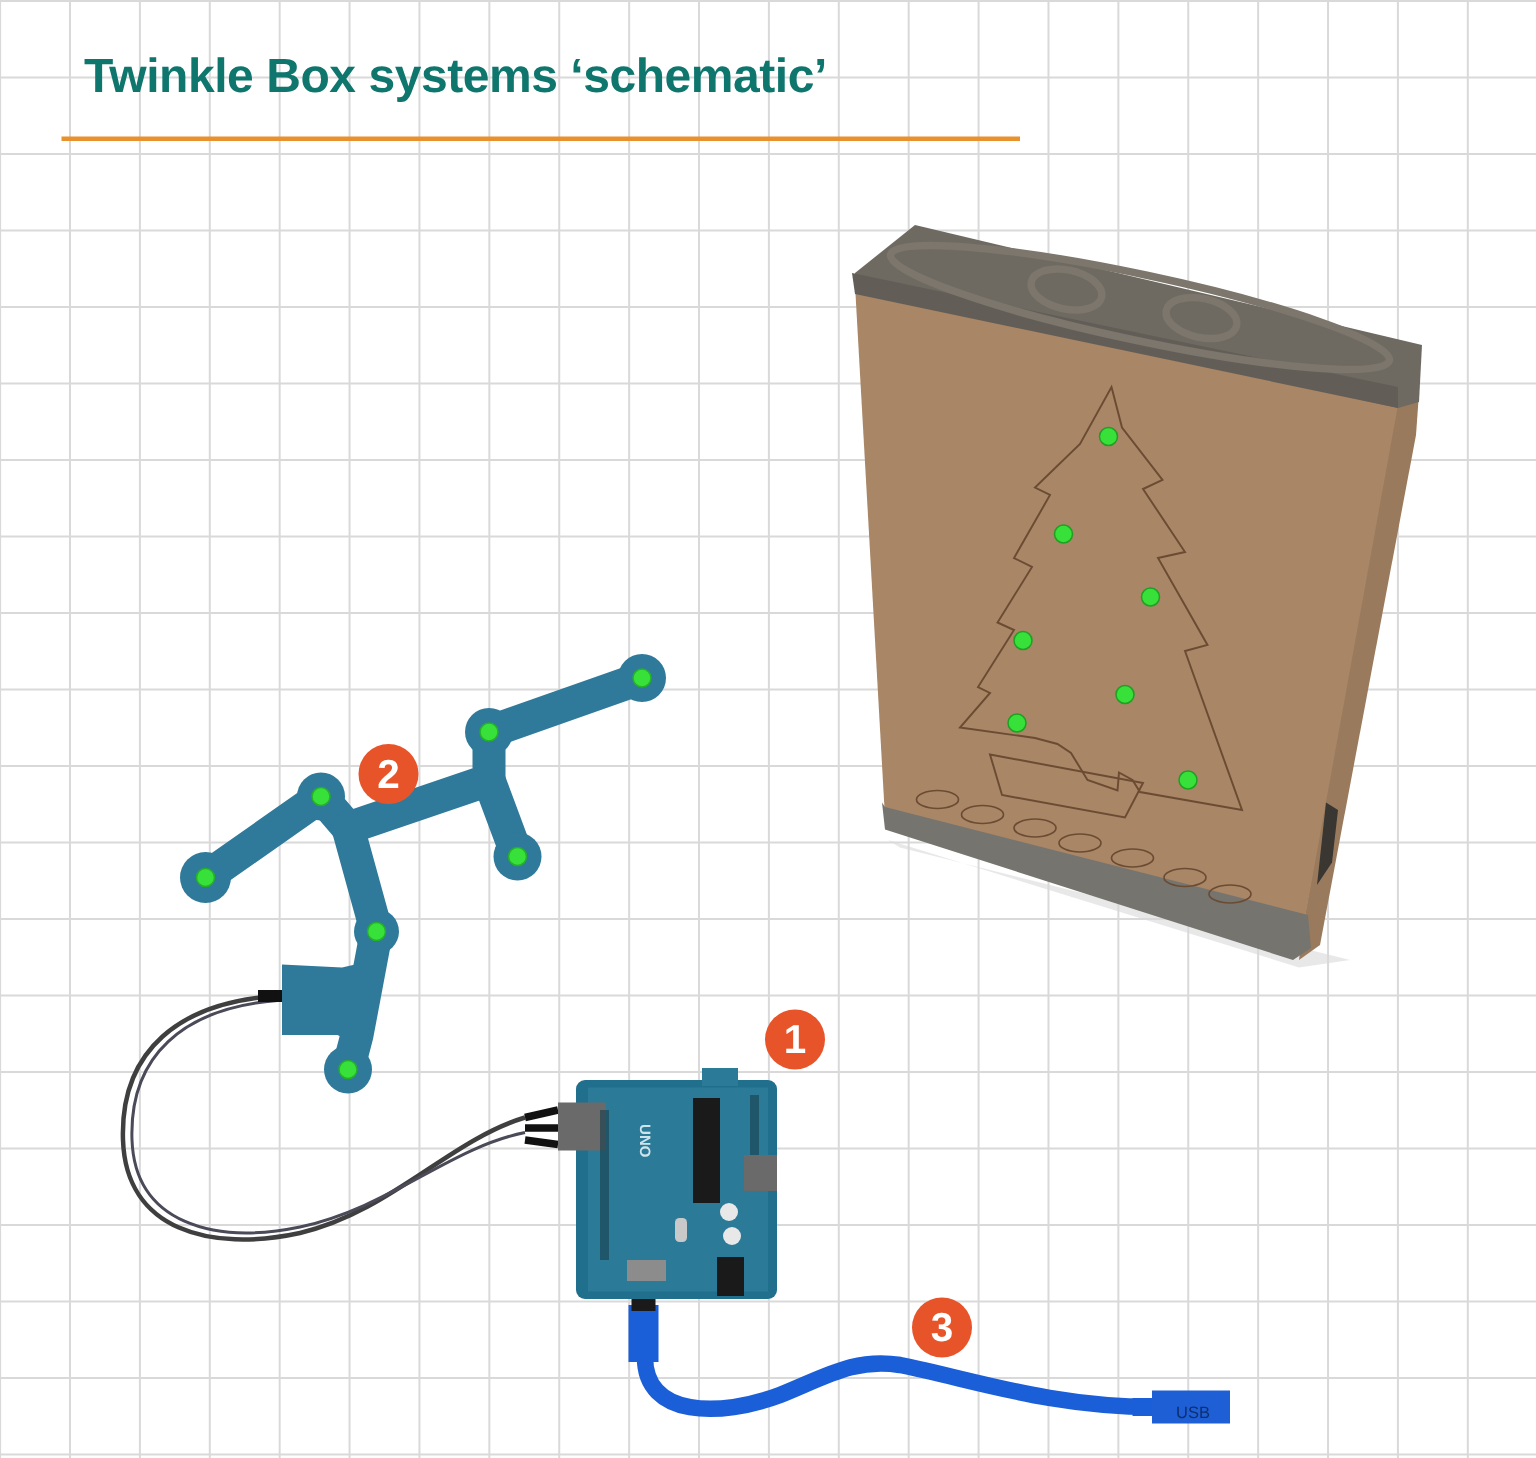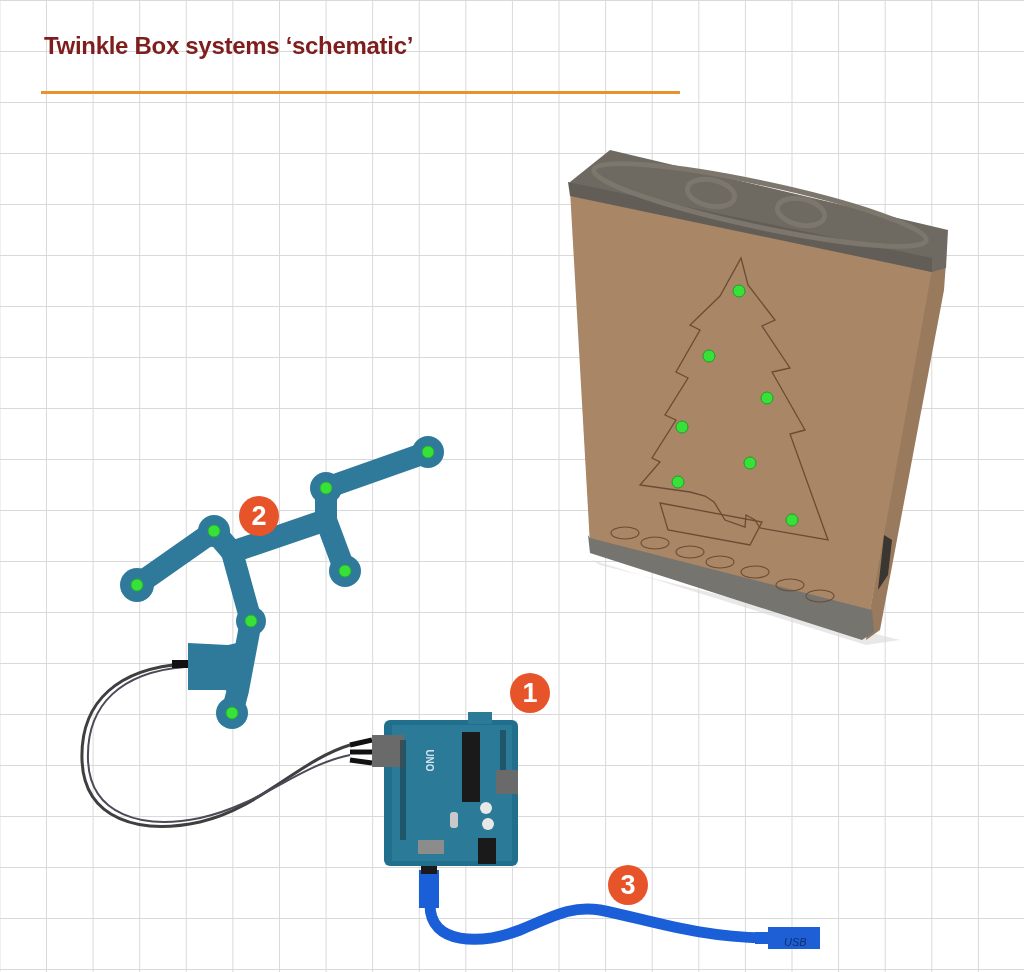--- a/index.html
+++ b/index.html
@@ -7,39 +7,38 @@
     width: 1024px; height: 972px; position: relative; overflow: hidden;
     background-color: #ffffff;
     background-image:
       linear-gradient(to right, #d9d9d9 1px, transparent 1px),
       linear-gradient(to bottom, #d9d9d9 1px, transparent 1px);
     background-size: 46.6px 51px;
     background-position: 46px 0px, 0px 51px;
     font-family: "Liberation Sans", sans-serif;
   }
   .title {
-    position: absolute; left: 44px; top: 32px;
-    font-size: 24px; font-weight: bold; color: #7f1d1d;
+    position: absolute; left: 56px; top: 32px;
+    font-size: 32px; font-weight: bold; color: #0f766e;
     letter-spacing: -0.3px; white-space: nowrap;
   }
   .title-rule {
     position: absolute; left: 41px; top: 91px; width: 639px; height: 3px;
     background: #e8922e;
   }
   .scene { position: absolute; left: 0; top: 0; }
   .badge {
     position: absolute; width: 40px; height: 40px; border-radius: 50%;
     background: #e8542a; color: #ffffff; font-weight: bold; font-size: 27px;
     display: flex; align-items: center; justify-content: center;
     font-family: "Liberation Sans", sans-serif;
   }
   .usb-label {
     position: absolute; left: 784px; top: 936px; font-size: 11px; color: #0d2f6e;
     font-family: "Liberation Sans", sans-serif;
-    font-style: italic;
   }
   .uno-label {
     position: absolute; left: 418px; top: 755px; font-size: 10px; color: #cfe3ec;
     transform: rotate(90deg); font-family: "Liberation Sans", sans-serif; font-weight: bold;
   }
 </style>
 </head>
 <body>
 
 <div class="title">Twinkle Box systems ‘schematic’</div>

